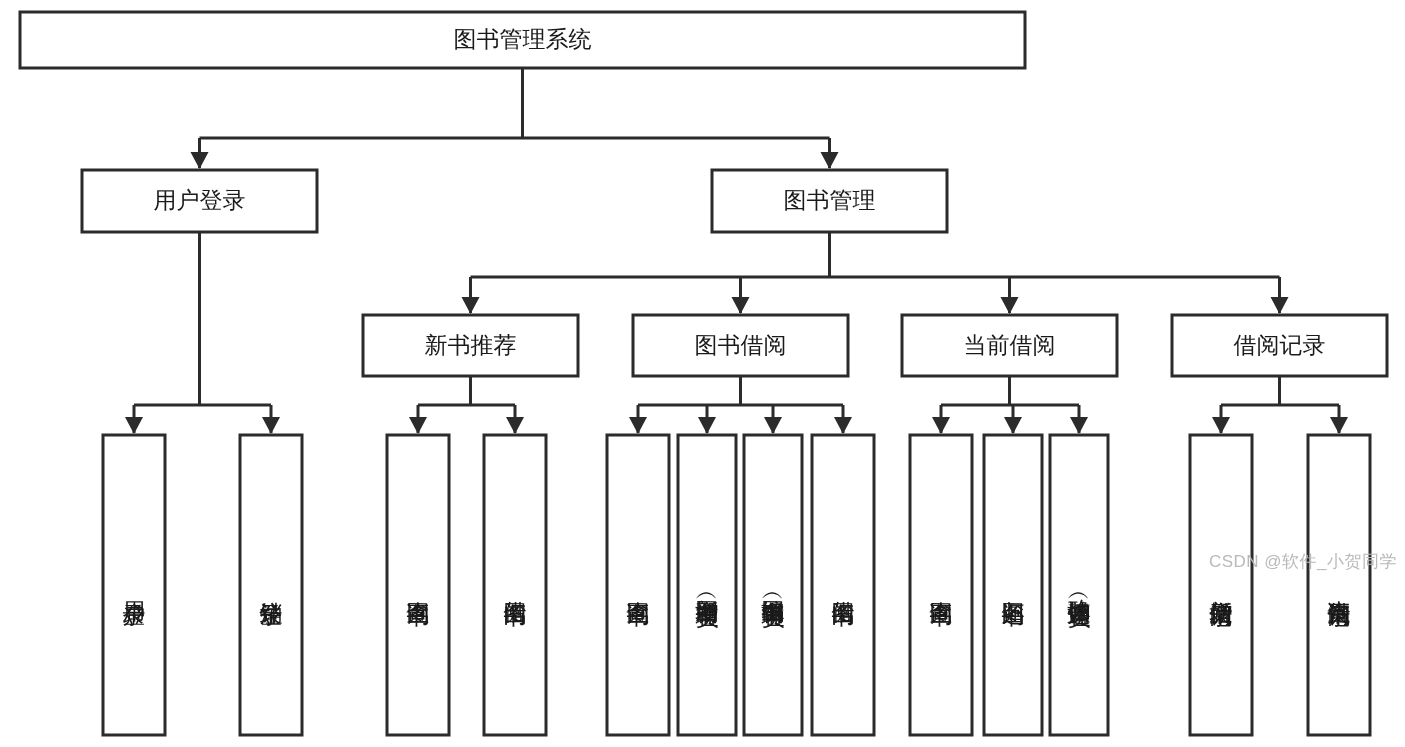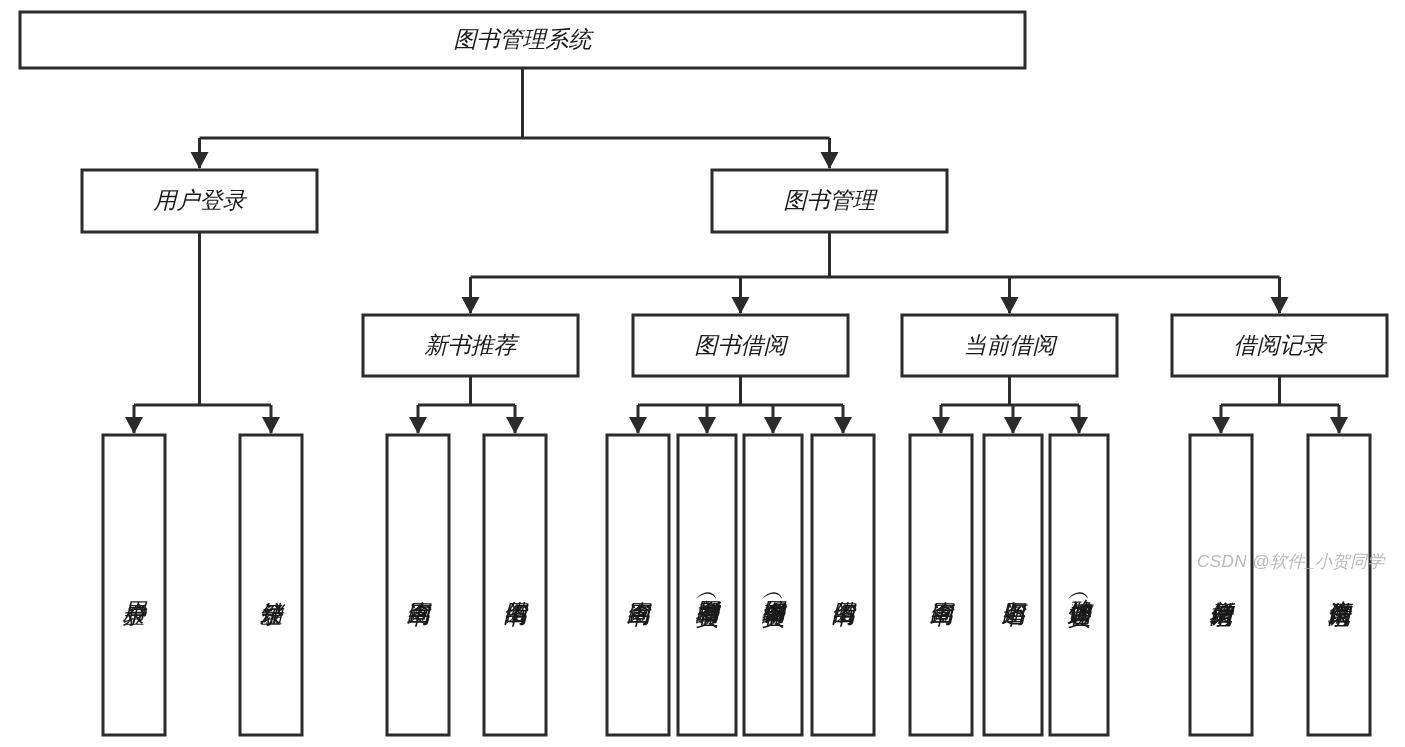--- a/index.html
+++ b/index.html
@@ -1,20 +1,20 @@
 <!DOCTYPE html>
 <html><head>
 <meta charset="utf-8">
 <style>
   html,body{margin:0;padding:0;background:#ffffff;}
   body{
     font-family:"Liberation Sans","DejaVu Sans",sans-serif;
     width:1405px;height:747px;overflow:hidden;position:relative;
   }
-  #diagram-root{position:relative;width:1405px;height:577px;background:#fff;font-style:italic;}
+  #diagram-root{position:relative;width:1405px;height:577px;background:#fff;}
   svg#tree-svg{position:absolute;left:0;top:0;width:1405px;height:747px;display:block;}
   .node-box{
     fill:#ffffff;stroke:#2b2b2b;stroke-width:3;
   }
   .connector{
     fill:none;stroke:#2b2b2b;stroke-width:3;stroke-linecap:butt;
   }
   .arrow-head{fill:#2b2b2b;stroke:none;}
   .node-label-h{
     font-family:"Liberation Sans","DejaVu Sans",sans-serif;
@@ -26,21 +26,21 @@
     font-family:"Liberation Sans","DejaVu Sans",sans-serif;
     font-size:23px;color:#1a1a1a;
     writing-mode:vertical-rl;
     text-orientation:upright;
     letter-spacing:1px;
     line-height:1;
     white-space:nowrap;
     pointer-events:none;
   }
   #watermark{
-    position:absolute;right:20px;bottom:4px;
+    position:absolute;right:8px;bottom:4px;
     font-family:"Liberation Sans","DejaVu Sans",sans-serif;
     font-size:17px;color:#b9b9b9;letter-spacing:.5px;
     user-select:none;
   }
 </style>
 </head>
 <body>
 
 <div id="diagram-root">
 

